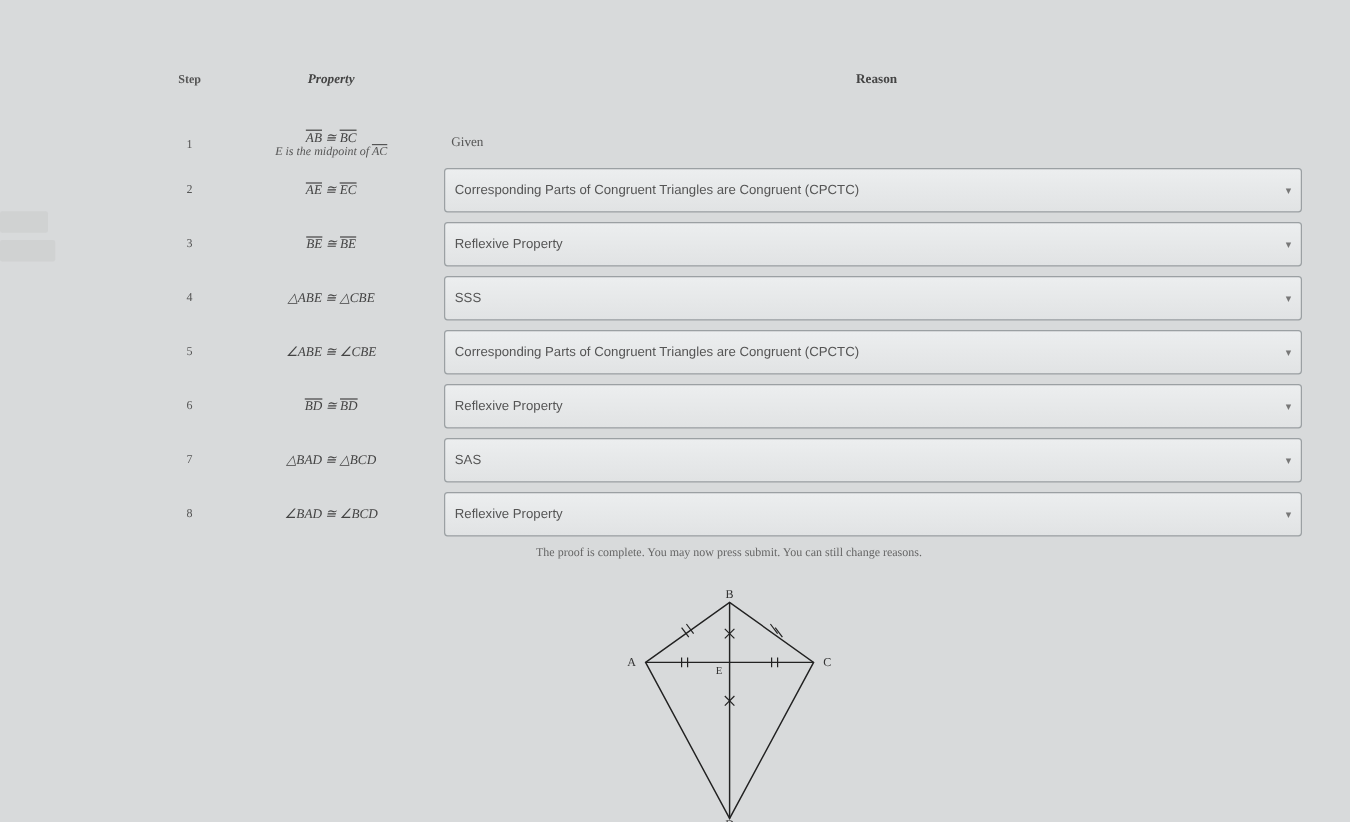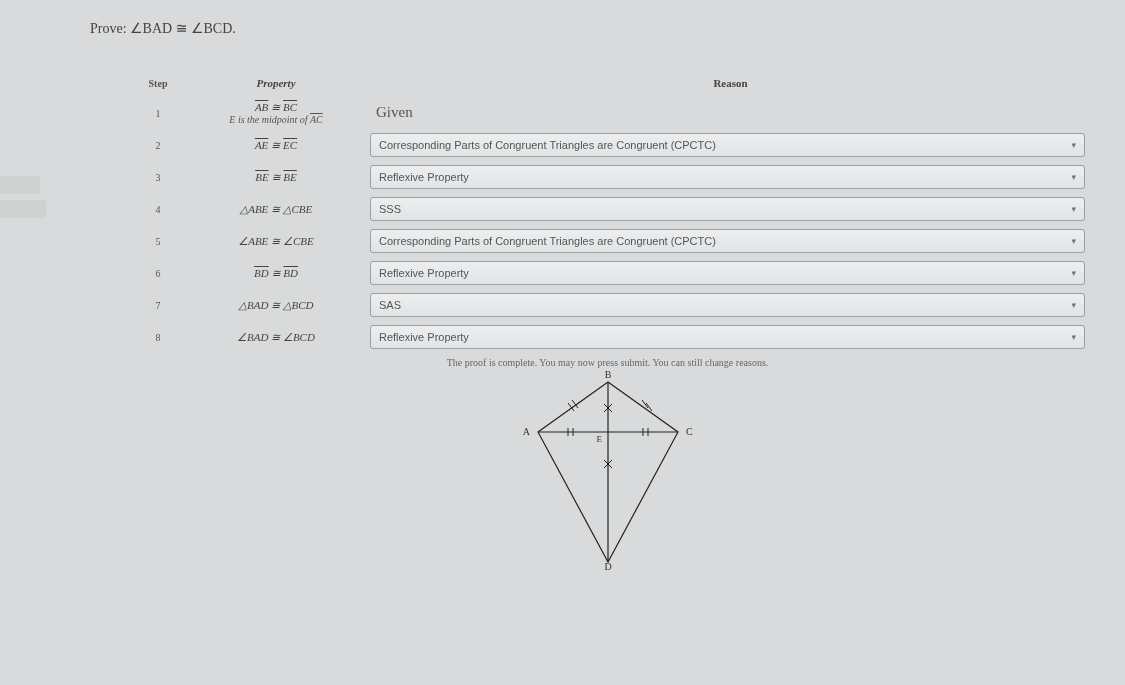--- a/index.html
+++ b/index.html
@@ -26,54 +26,54 @@
   .proof-wrap {
     margin-top: 34px;
     margin-left: 40px;
   }
   .row {
     display: flex;
     align-items: center;
     margin-bottom: 8px;
     min-height: 24px;
   }
-  .hdr { font-weight: bold; font-size: 11px; color:#444; margin-bottom: 6px; }
+  .hdr { font-weight: bold; font-size: 11px; color:#444; margin-bottom: 30px; }
   .col-step { width: 56px; text-align:center; font-size:10px; color:#555;}
   .col-stmt { width: 180px; text-align:center; font-size:11px; color:#444; font-style: italic; }
   .col-stmt .ov { font-style: italic; }
   .col-reason {
     flex: 1;
     margin-left: 4px;
   }
   .reason-label { font-size:11px; color:#444; font-weight:bold; }
-  .given-text { font-size:15px; color:#555; display:block; text-align:left; padding-left: 6px; margin-bottom:2px;}
+  .given-text { font-size:11px; color:#555; display:block; text-align:left; padding-left: 6px; margin-bottom:2px;}
   .dropdown {
     width: 100%;
-    height: 24px;
+    height: 37px;
     border: 1px solid #9ba0a3;
     border-radius: 3px;
     background: linear-gradient(#eceeef, #e1e3e4);
     display:flex;
     align-items:center;
     justify-content: space-between;
     padding: 0 8px;
     font-size:11px;
     color:#555;
     font-family: Arial, sans-serif;
     cursor:pointer;
   }
   .dropdown .chev {
     color:#777;
     font-size:9px;
   }
   .complete {
     text-align:center;
     font-size:10px;
     color:#666;
-    margin: 6px 0 2px 0;
+    margin: 6px 0 24px 0;
   }
   .diagram {
     display:block;
     margin: 0 auto;
   }
   .note {
     text-align:center;
     font-size:9px;
     color:#777;
     margin-top:4px;
@@ -90,24 +90,20 @@
 <body>
 
 <div class="sidebar-markers">
   <div class="sm"></div>
   <div class="sm" style="width:46px;"></div>
 </div>
 
 <div class="page">
 
 
-  <div class="prove">
-    <span>Prove:</span>
-    <span>∠BAD ≅ ∠BCD</span><span>.</span>
-  </div>
 
   <div class="proof-wrap">
     <div class="row hdr">
       <div class="col-step">Step</div>
       <div class="col-stmt">Property</div>
       <div class="col-reason reason-label" style="padding-left:6px;text-align:center;">Reason</div>
     </div>
 
     <div id="rows-container">
         <div class="row">

